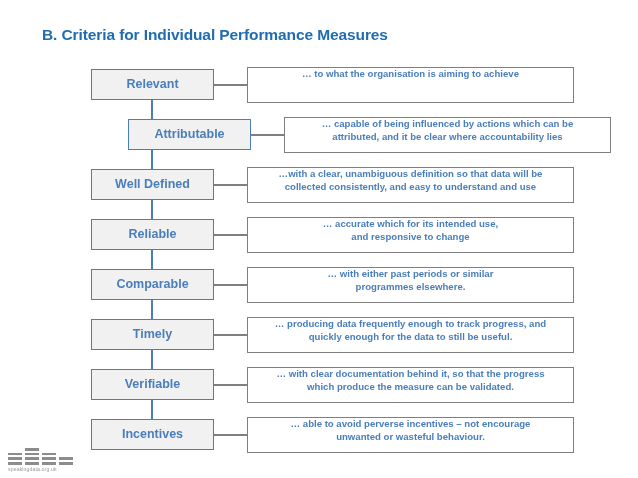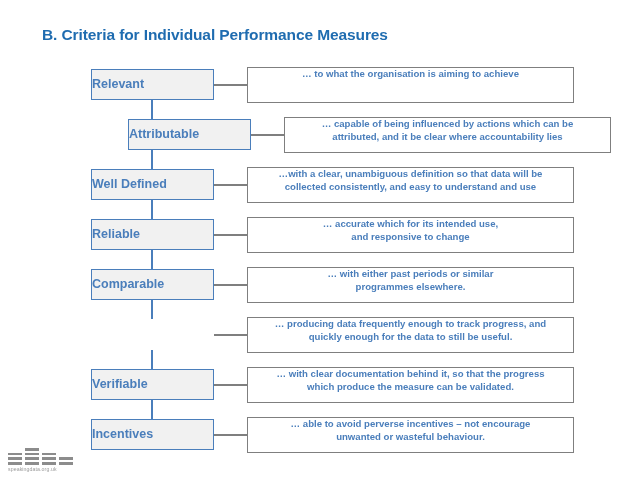--- a/index.html
+++ b/index.html
@@ -57,20 +57,21 @@
     position: absolute;
     left: 91px;
     top: 2px;
     width: 123px;
     height: 31px;
     box-sizing: border-box;
     border: 1.6px solid #4a7ebb;
     background: #f1f1f1;
     display: flex;
     align-items: center;
+    justify-content: center;
   }
   .crit-label {
     font-size: 12.5px;
     font-weight: bold;
     color: #4a7ebb;
     line-height: 1;
     white-space: nowrap;
   }
 
   
@@ -197,20 +198,23 @@
           <span class="crit-label">Comparable</span>
         </div>
         <div class="h-connector"></div>
         <div class="desc-box">
           <span class="desc-text">… with either past periods or similar
 programmes elsewhere.</span>
         </div>
       </div>
       <div class="v-connector" style="top: 300px; height: 19px;"></div>
       <div class="row" style="top: 317px;">
+        <div class="crit-box">
+          <span class="crit-label">Timely</span>
+        </div>
         <div class="h-connector"></div>
         <div class="desc-box">
           <span class="desc-text">… producing data frequently enough to track progress, and
 quickly enough for the data to still be useful.</span>
         </div>
       </div>
       <div class="v-connector" style="top: 350px; height: 19px;"></div>
       <div class="row" style="top: 367px; padding-left: 42px;">
         <div class="crit-box">
           <span class="crit-label">Verifiable</span>

